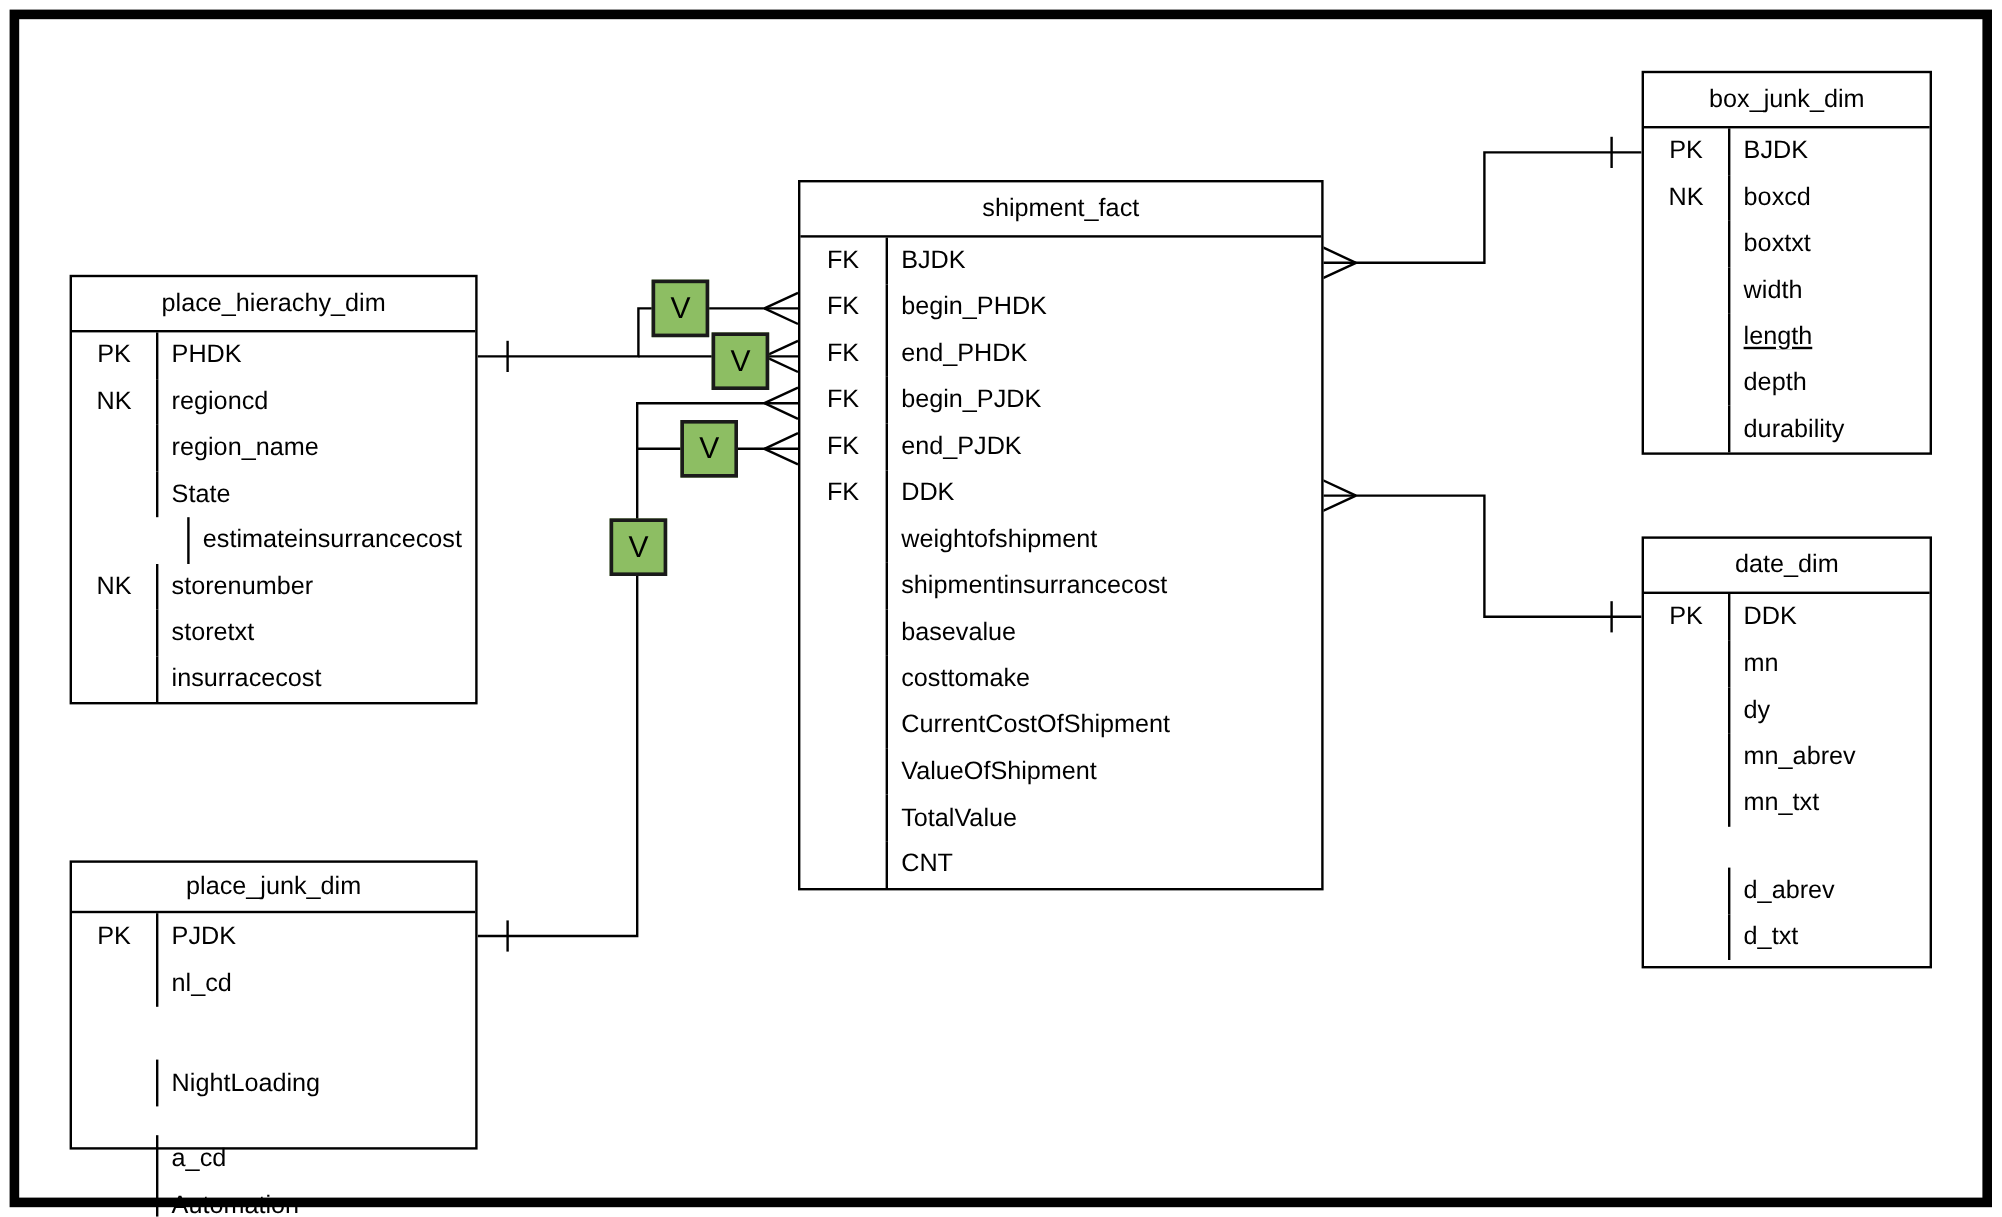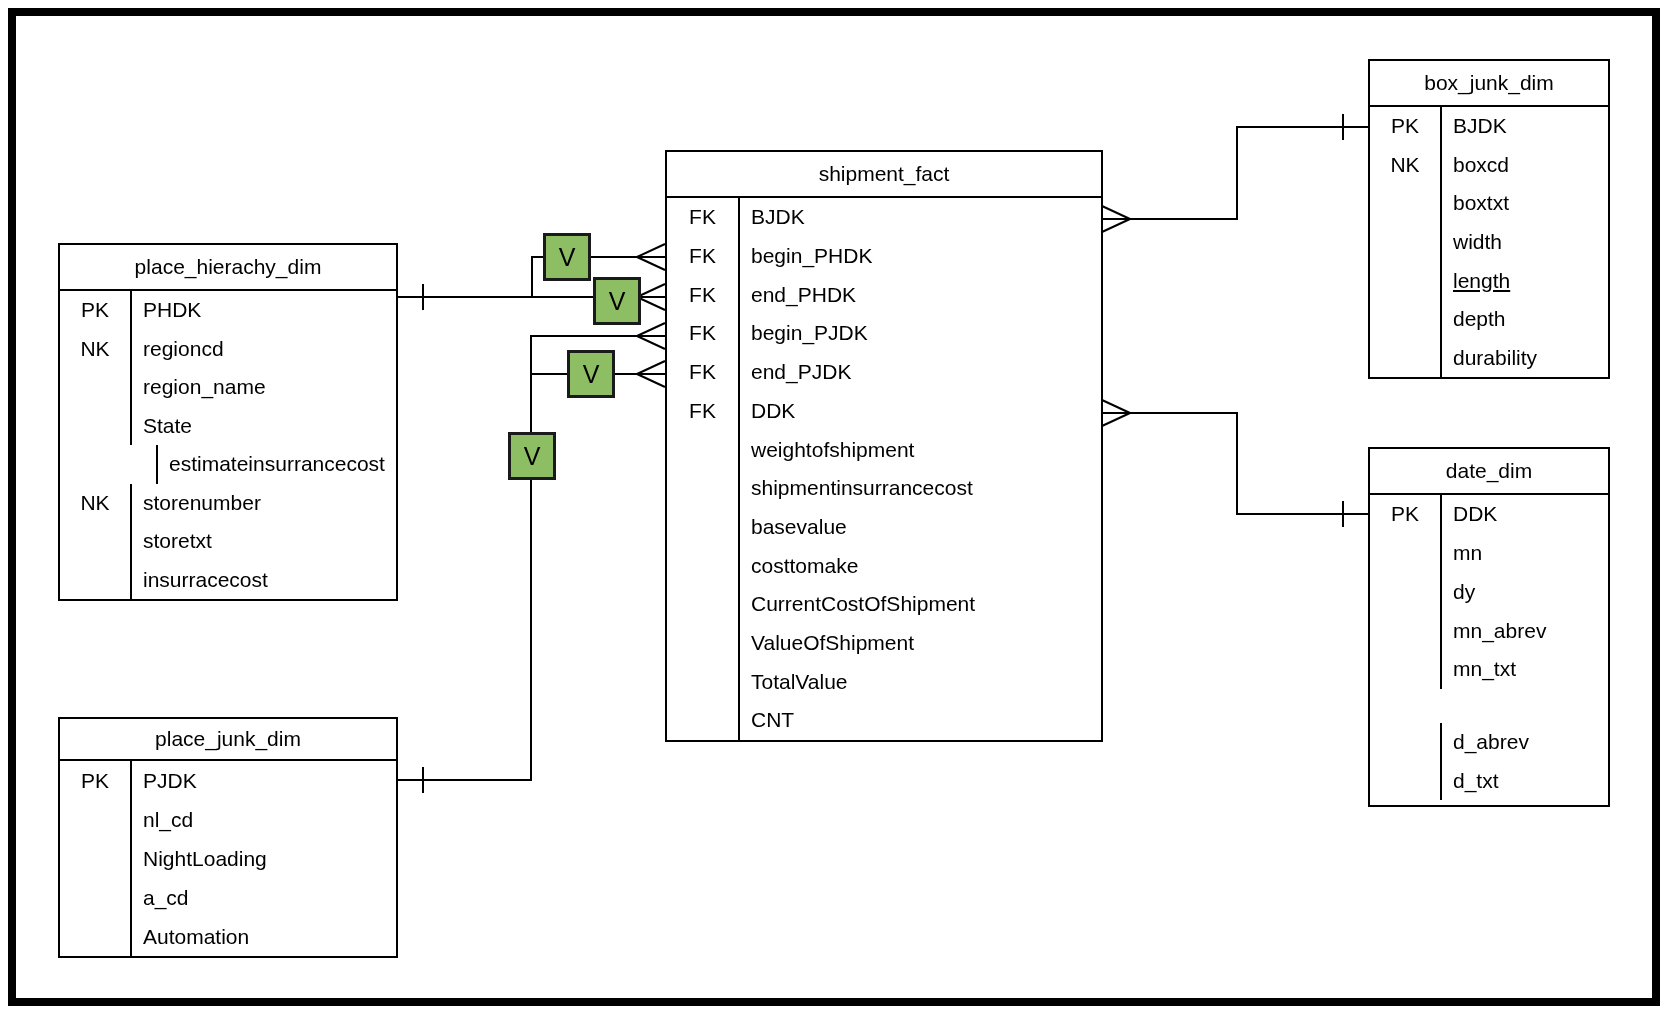--- a/index.html
+++ b/index.html
@@ -50,21 +50,21 @@
         <path d="M1130,219 L1102,206 M1130,219 L1102,232"></path>
         <path d="M1343,114 V140"></path>
       </g>
       <g stroke="#000000" stroke-width="2" fill="none">
         <path d="M1102,413 H1237 V514 H1368"></path>
         <path d="M1130,413 L1102,400 M1130,413 L1102,426"></path>
         <path d="M1343,501 V527"></path>
       </g>
     </svg>
   <div id="entities">
-      <div class="entity" style="left: 58px; top: 243px; width: 340px; height: 358px; border-color: rgb(0, 0, 0); background: rgb(255, 255, 255);">
+      <div class="entity" style="left: 58px; top: 229px; width: 340px; height: 358px; border-color: rgb(0, 0, 0); background: rgb(255, 255, 255);">
         <div class="entity-title" style="height: 46px;">place_hierachy_dim</div>
         <div class="erow" style="height: 38.5px;">
           <div class="ekey" style="width: 72px;">PK</div>
           <div class="ename">PHDK</div>
         </div>
         <div class="erow" style="height: 38.5px;">
           <div class="ekey" style="width: 72px;">NK</div>
           <div class="ename">regioncd</div>
         </div>
         <div class="erow" style="height: 38.5px; justify-content: flex-end;">
@@ -95,25 +95,25 @@
       <div class="entity" style="left: 58px; top: 717px; width: 340px; height: 241px; border-color: rgb(0, 0, 0); background: rgb(255, 255, 255);">
         <div class="entity-title" style="height: 42px;">place_junk_dim</div>
         <div class="erow" style="height: 39px;">
           <div class="ekey" style="width: 72px;">PK</div>
           <div class="ename">PJDK</div>
         </div>
         <div class="erow" style="height: 39px;">
           <div class="ekey" style="width: 72px;"></div>
           <div class="ename">nl_cd</div>
         </div>
-        <div class="erow" style="height: 39px;">
+        <div class="erow" style="height: 39px; margin-top: 44px;">
           <div class="ekey" style="width: 72px;"></div>
           <div class="ename">NightLoading</div>
         </div>
-        <div class="erow" style="height: 39px;">
+        <div class="erow" style="height: 39px; margin-top: 24px;">
           <div class="ekey" style="width: 72px;"></div>
           <div class="ename">a_cd</div>
         </div>
         <div class="erow" style="height: 39px;">
           <div class="ekey" style="width: 72px;"></div>
           <div class="ename">Automation</div>
         </div>
       </div>
       <div class="entity" style="left: 665px; top: 150px; width: 438px; height: 591.94px; border-color: rgb(0, 0, 0); background: rgb(255, 255, 255);">
         <div class="entity-title" style="height: 46px;">shipment_fact</div>

